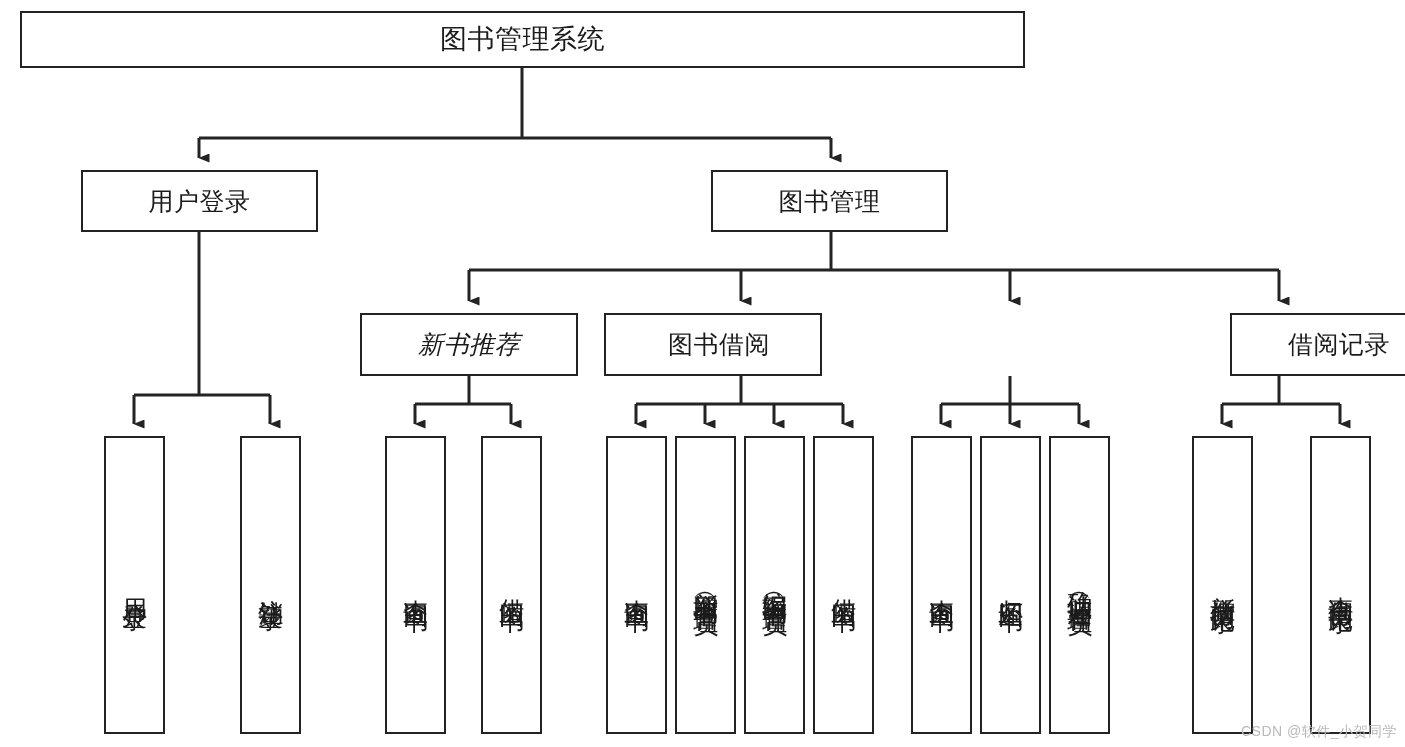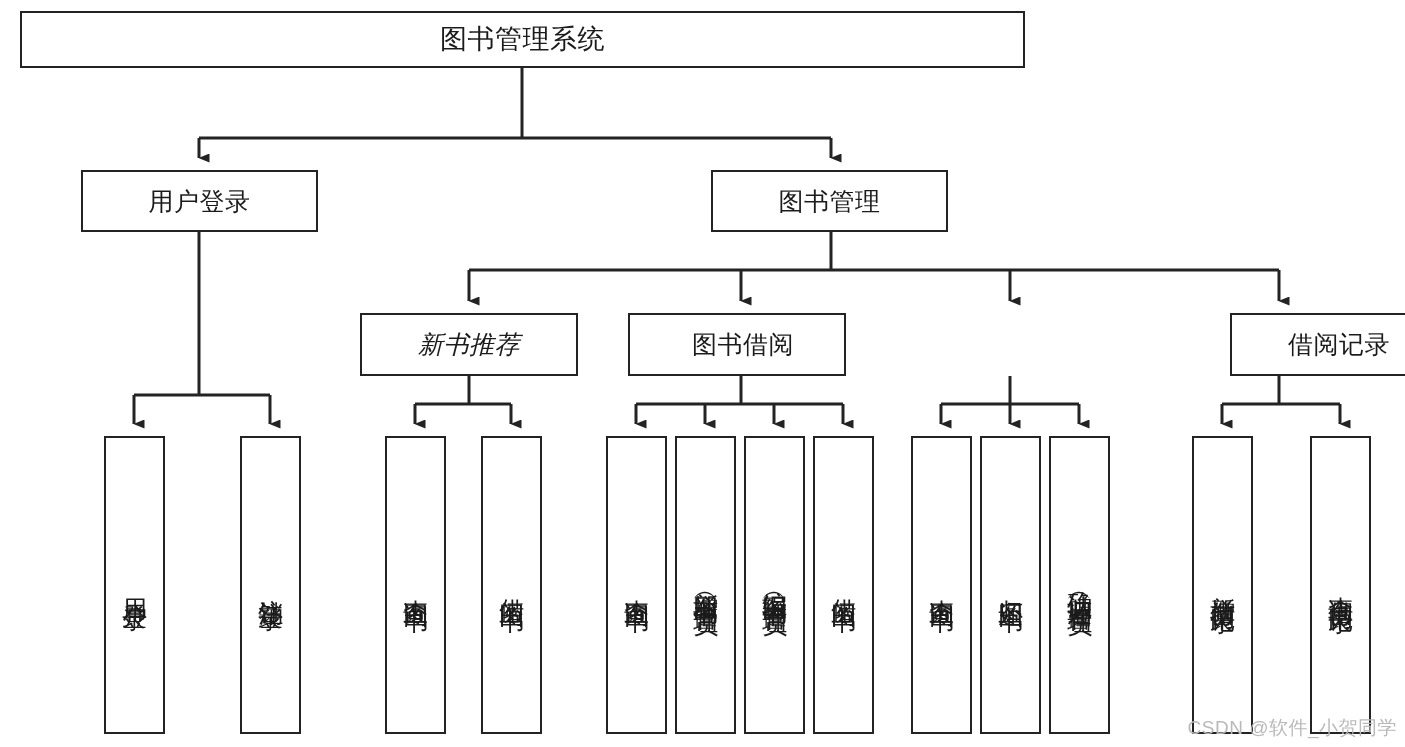--- a/index.html
+++ b/index.html
@@ -56,21 +56,21 @@
     font-size:25px;
     line-height:1.02;
     letter-spacing:3px;
     white-space:nowrap;
     max-height:278px;
   }
   .watermark{
     position:absolute;
     right:8px;
     bottom:6px;
-    font-size:19px;
+    font-size:14px;
     color:#b9b9b9;
     white-space:nowrap;
     z-index:6;
     letter-spacing:0.5px;
   }
 </style>
 </head>
 <body>
 
 <div id="canvas">
@@ -132,21 +132,21 @@
   <div class="node h-node" style="left:81px; top:170px; width:237px; height:62px;">
     <span class="lbl">用户登录</span>
   </div>
   <div class="node h-node" style="left:711px; top:170px; width:237px; height:62px;">
     <span class="lbl">图书管理</span>
   </div>
 
   <div class="node h-node" style="left:360px; top:313px; width:218px; height:63px;font-style:italic;">
     <span class="lbl">新书推荐</span>
   </div>
-  <div class="node h-node" style="left:628px; top:313px; width:218px; height:63px;padding-left:12px;">
+  <div class="node h-node" style="left:604px; top:313px; width:218px; height:63px;padding-left:12px;">
     <span class="lbl">图书借阅</span>
   </div>
   <div class="node h-node" style="left:1230px; top:313px; width:218px; height:63px;">
     <span class="lbl">借阅记录</span>
   </div>
 
   <div class="node v-node" style="left:104px; top:436px; width:61px; height:298px;">
     <span class="lbl">用户登录</span>
   </div>
   <div class="node v-node" style="left:240px; top:436px; width:61px; height:298px;">

